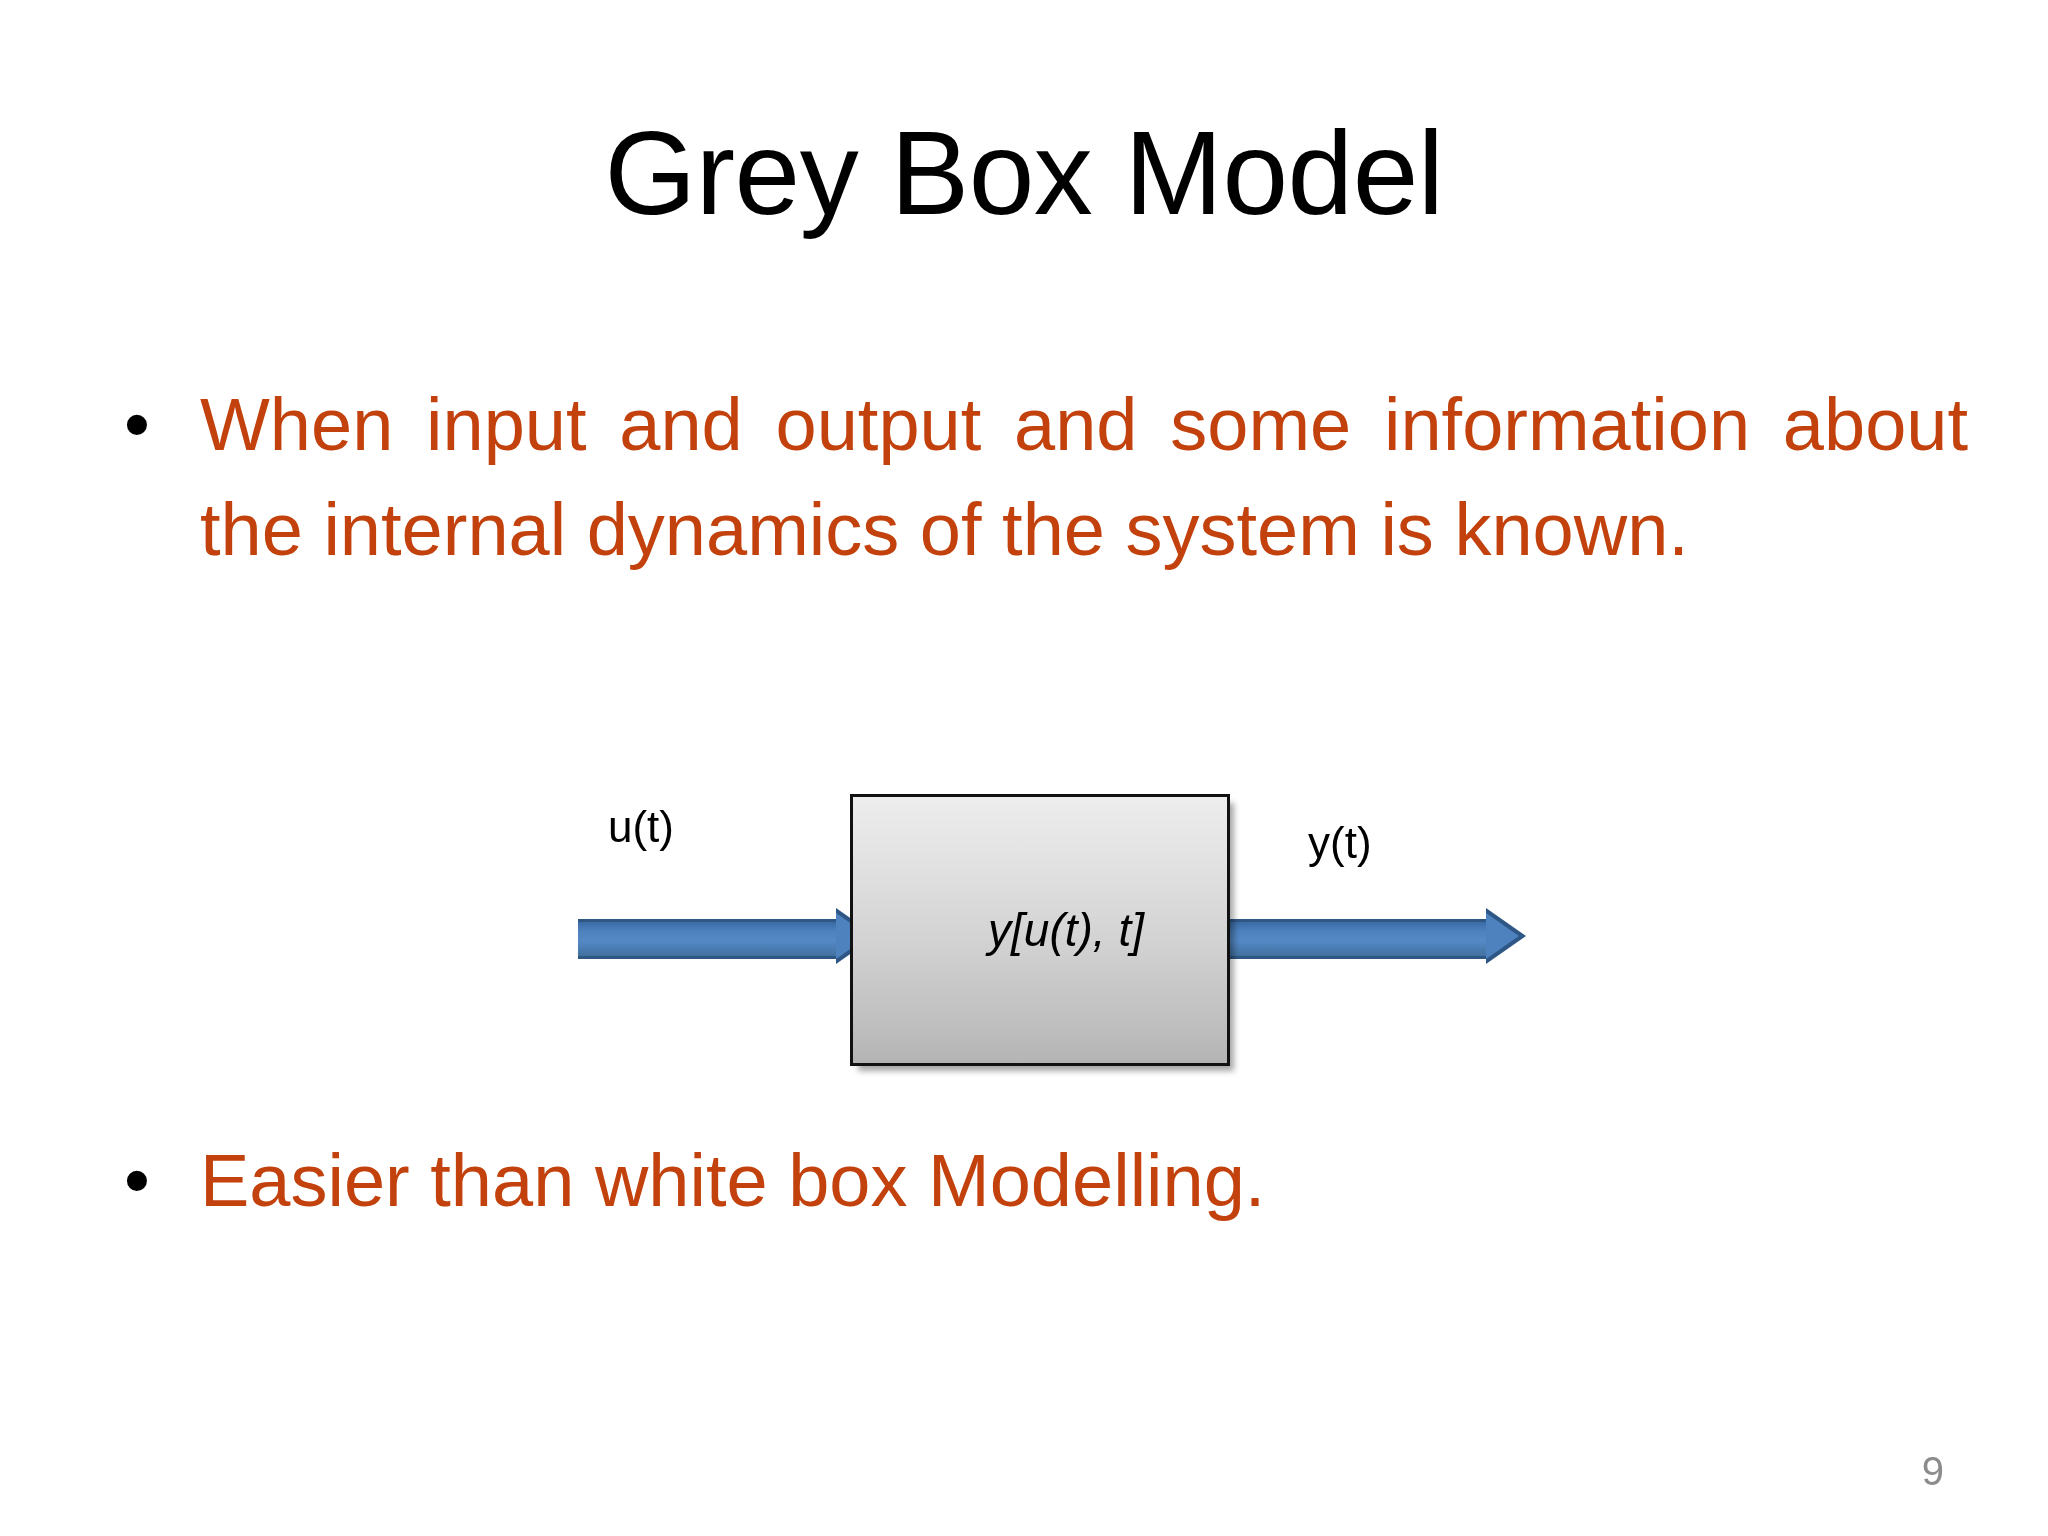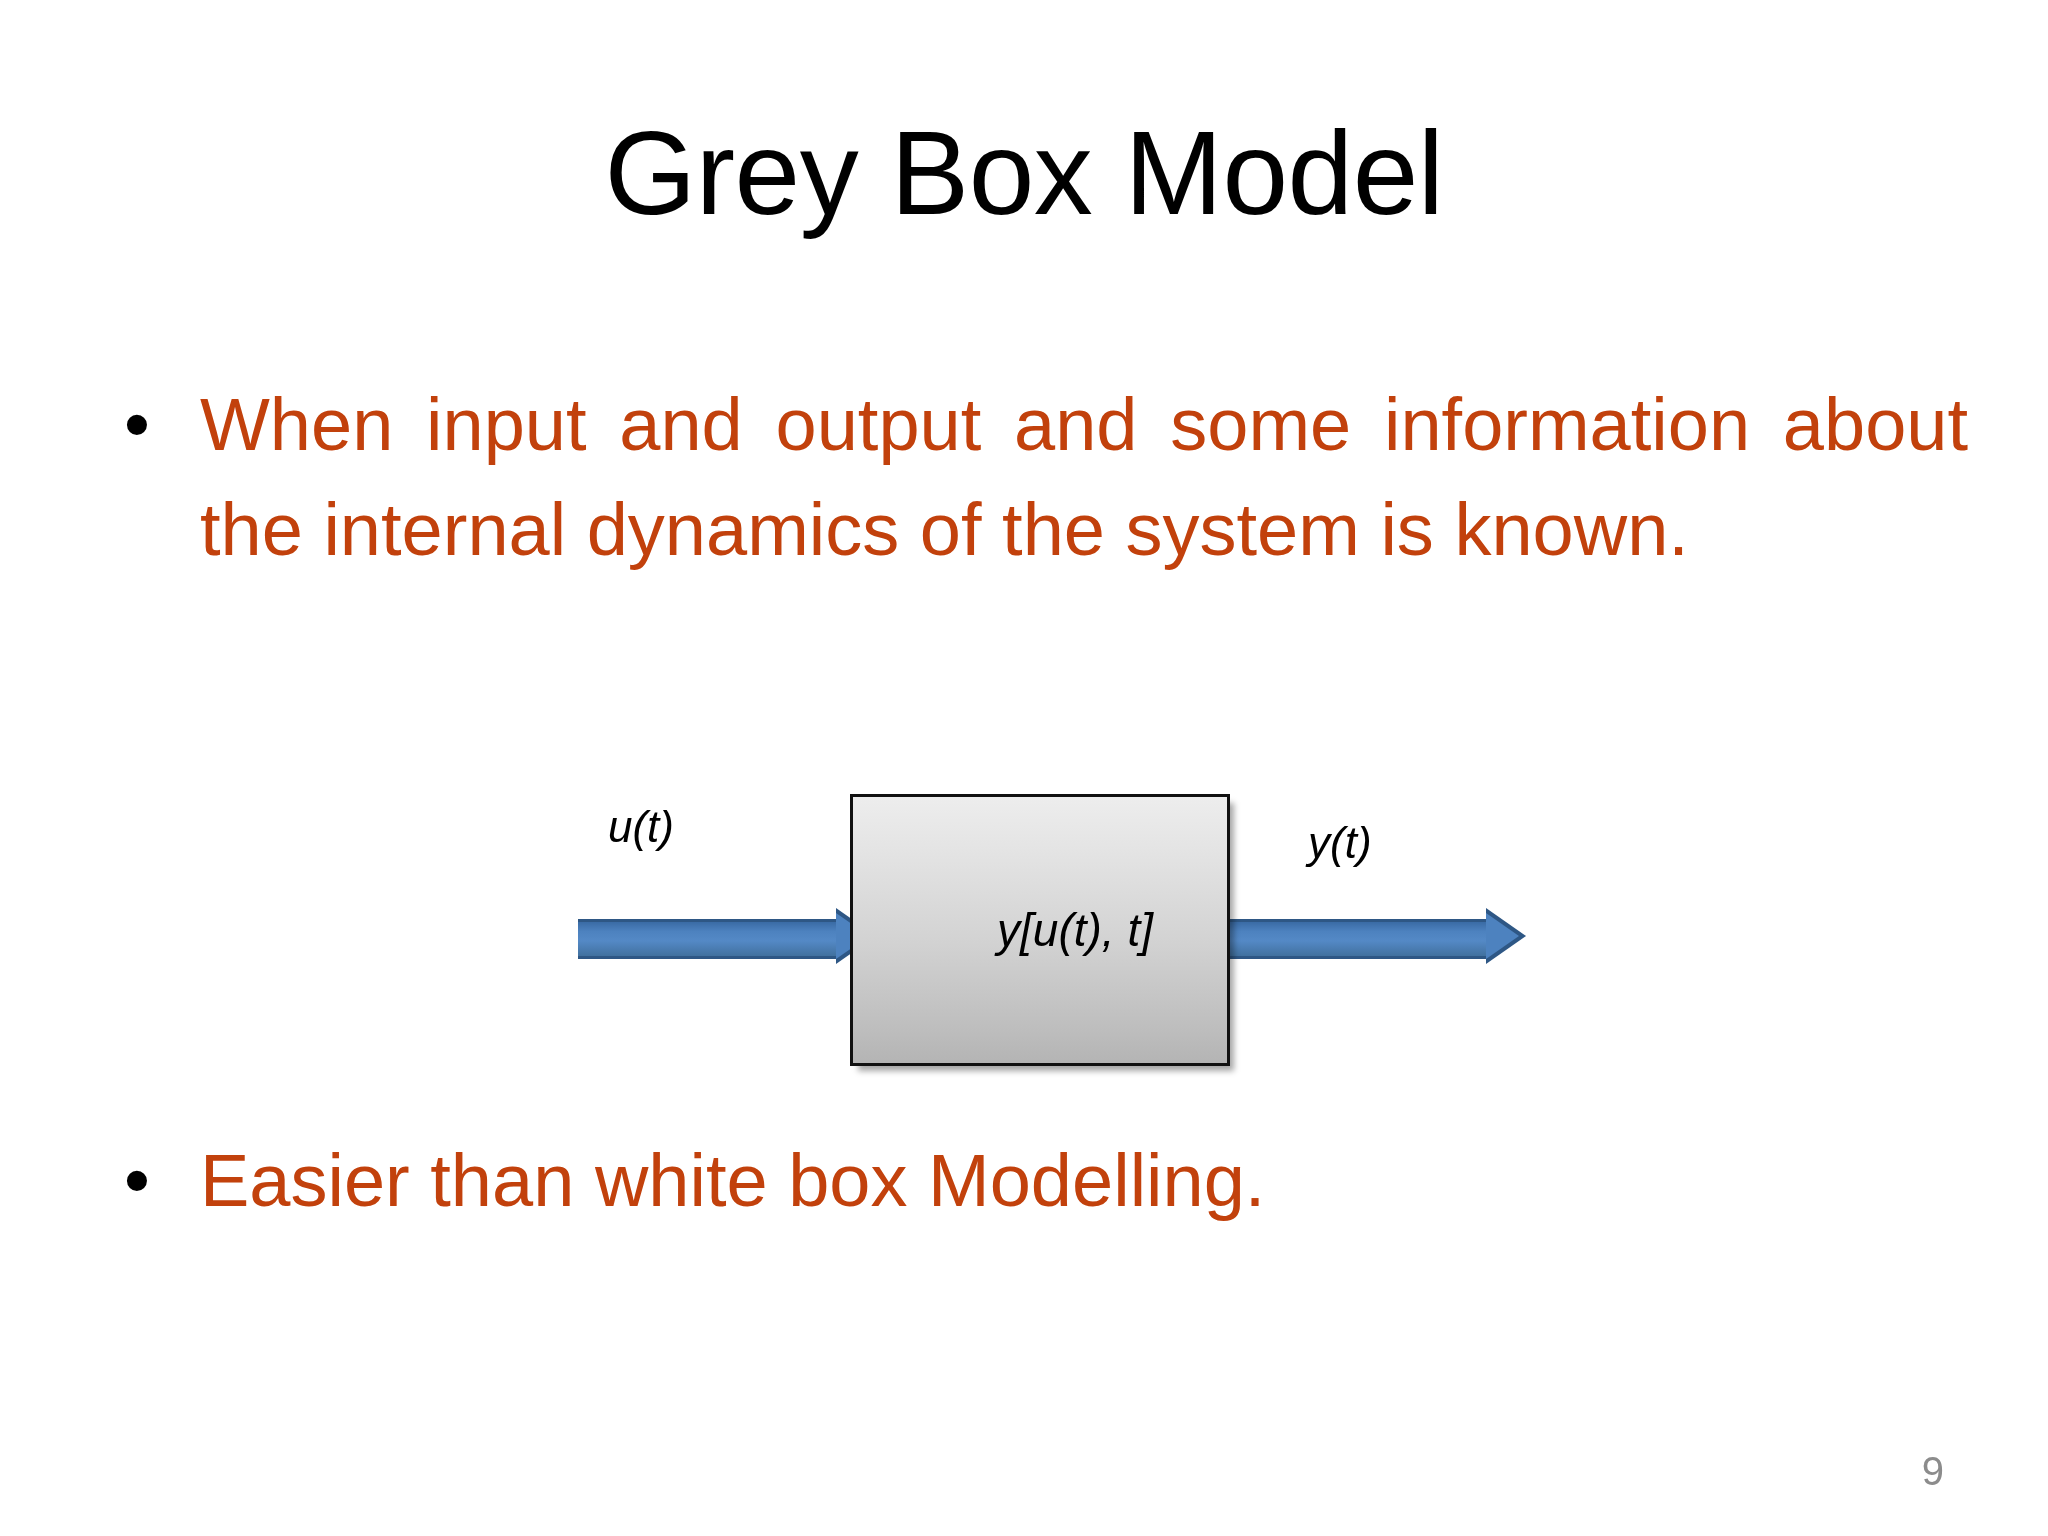--- a/index.html
+++ b/index.html
@@ -100,21 +100,21 @@
     height: 272px;
     border: 3px solid #111111;
     background: linear-gradient(to bottom, #ededed 0%, #e3e3e3 22%, #d2d2d2 55%, #bdbdbd 88%, #b4b4b4 100%);
     box-shadow: 6px 7px 6px -2px rgba(0,0,0,0.35);
     box-sizing: border-box;
     z-index: 3;
   }
 
   .sys-box-label {
     position: absolute;
-    left: 9px;
+    left: 0;
     top: 50%;
     width: 100%;
     transform: translateY(-50%);
     text-align: center;
     font-style: italic;
     font-size: 46px;
     color: #000000;
     white-space: nowrap;
     padding-left: 26px;
   }
@@ -172,21 +172,20 @@
   .arrow-in .head-outer { left: 258px; }
   .arrow-in .head-inner { left: 258px; }
 
   .arrow-out { left: 668px; width: 300px; }
   .arrow-out .shaft { width: 262px; }
   .arrow-out .head-outer { left: 258px; }
   .arrow-out .head-inner { left: 258px; }
 
   .sig-label {
     position: absolute;
-    font-style: italic;
     font-size: 44px;
     color: #000000;
     white-space: nowrap;
   }
 
   .sig-label.input  { left: 48px;  top: 42px; }
   .sig-label.output { left: 748px; top: 58px; }
 
   
   .page-number {

